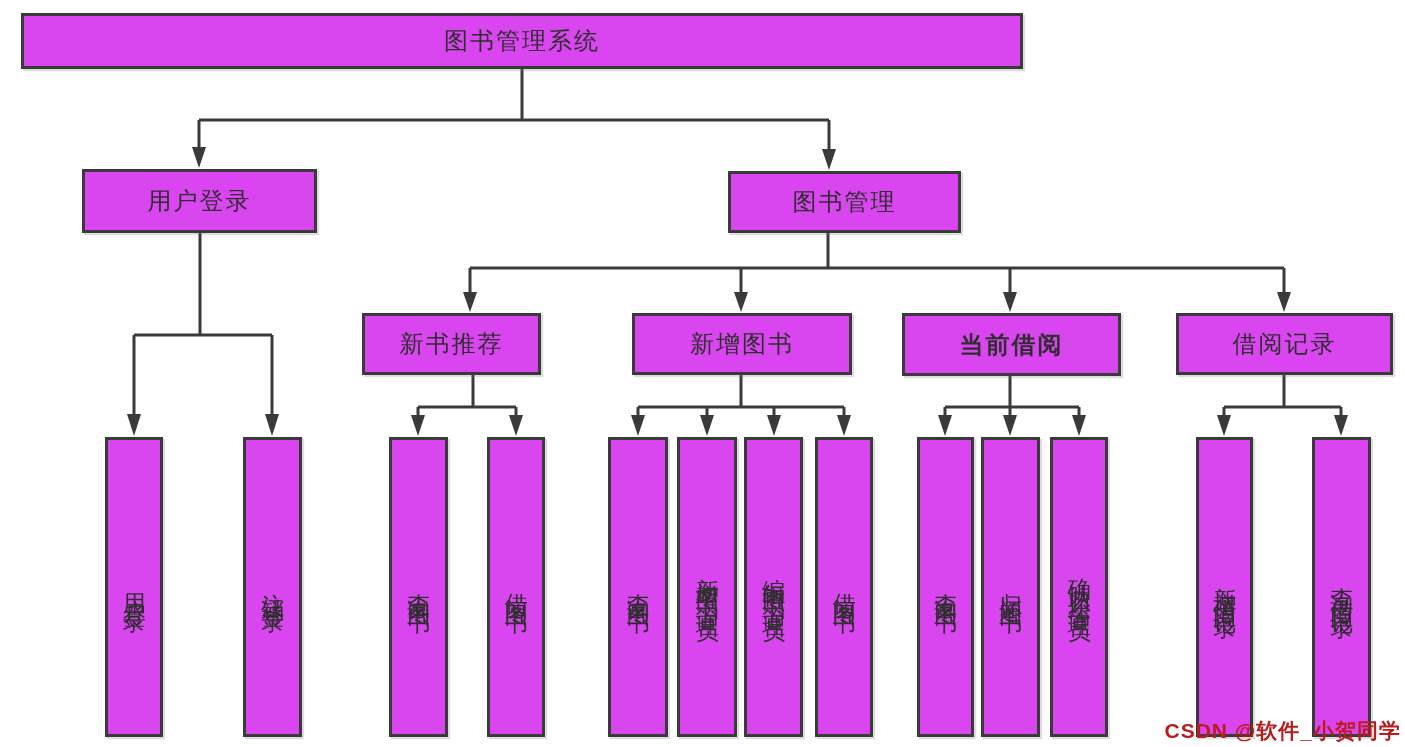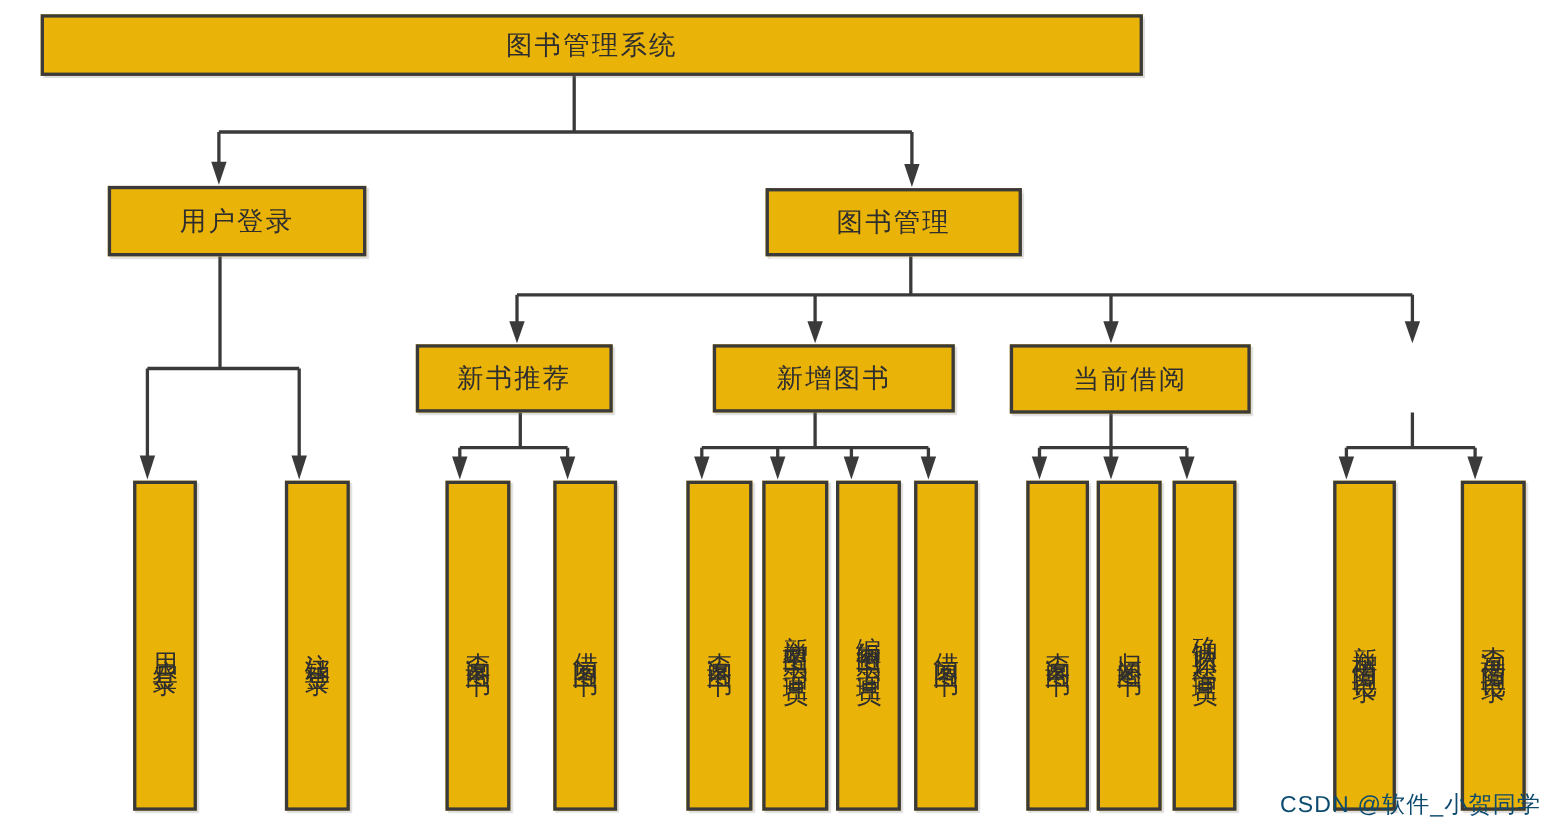--- a/index.html
+++ b/index.html
@@ -14,27 +14,26 @@
   }
   svg.connectors {
     position: absolute;
     left: 0; top: 0;
     z-index: 0;
   }
   .node {
     position: absolute;
     box-sizing: border-box;
     border: 3px solid #3a3a3a;
-    background: #eab308;
+    background: #d946ef;
     display: flex;
     align-items: center;
     justify-content: center;
     z-index: 1;
     box-shadow: 2px 2px 1px rgba(120,120,120,0.25);
-    margin-left: 16px;
   }
   .node .lbl {
     font-size: 24px;
     letter-spacing: 2px;
     white-space: nowrap;
   }
   .vnode .lbl {
     writing-mode: vertical-rl;
     text-orientation: mixed;
     font-size: 23px;
@@ -42,22 +41,23 @@
     line-height: 1.1;
     white-space: nowrap;
   }
   .watermark {
     position: absolute;
     right: 4px;
     bottom: 2px;
     z-index: 5;
     font-size: 21px;
     letter-spacing: 1px;
-    color: #0c4a6e;
+    color: #b91c1c;
     white-space: nowrap;
+    font-weight: bold;
   }
 </style>
 </head>
 <body>
 
 <div class="canvas">
 
   <svg class="connectors" width="1405" height="747" viewBox="0 0 1405 747">
     <g stroke="#3a3a3a" stroke-width="3" fill="none">
 
@@ -131,32 +131,35 @@
     </g>
   </svg>
 
   <div class="node" style="left:21px; top:13px; width:1002px; height:56px;">
     <span class="lbl">图书管理系统</span>
   </div>
 
   <div class="node" style="left:82px; top:169px; width:235px; height:64px;">
     <span class="lbl">用户登录</span>
   </div>
-  <div class="node" style="left:680px; top:171px; width:233px; height:62px;">
+  <div class="node" style="left:728px; top:171px; width:233px; height:62px;">
     <span class="lbl">图书管理</span>
   </div>
 
   <div class="node" style="left:362px; top:313px; width:179px; height:62px;">
     <span class="lbl">新书推荐</span>
   </div>
   <div class="node" style="left:632px; top:313px; width:220px; height:62px;">
     <span class="lbl">新增图书</span>
   </div>
-  <div class="node" style="left:902px; top:313px; width:219px; height:63px;">
+  <div class="node" style="left:902px; top:313px; width:219px; height:63px;font-weight:bold;">
     <span class="lbl">当前借阅</span>
+  </div>
+  <div class="node" style="left:1176px; top:313px; width:217px; height:62px;">
+    <span class="lbl">借阅记录</span>
   </div>
 
   <div class="node vnode" style="left:105px; top:437px; width:58px; height:300px;">
     <span class="lbl">用户登录</span>
   </div>
   <div class="node vnode" style="left:243px; top:437px; width:59px; height:300px;">
     <span class="lbl">注销登录</span>
   </div>
 
   <div class="node vnode" style="left:389px; top:437px; width:59px; height:300px;">

